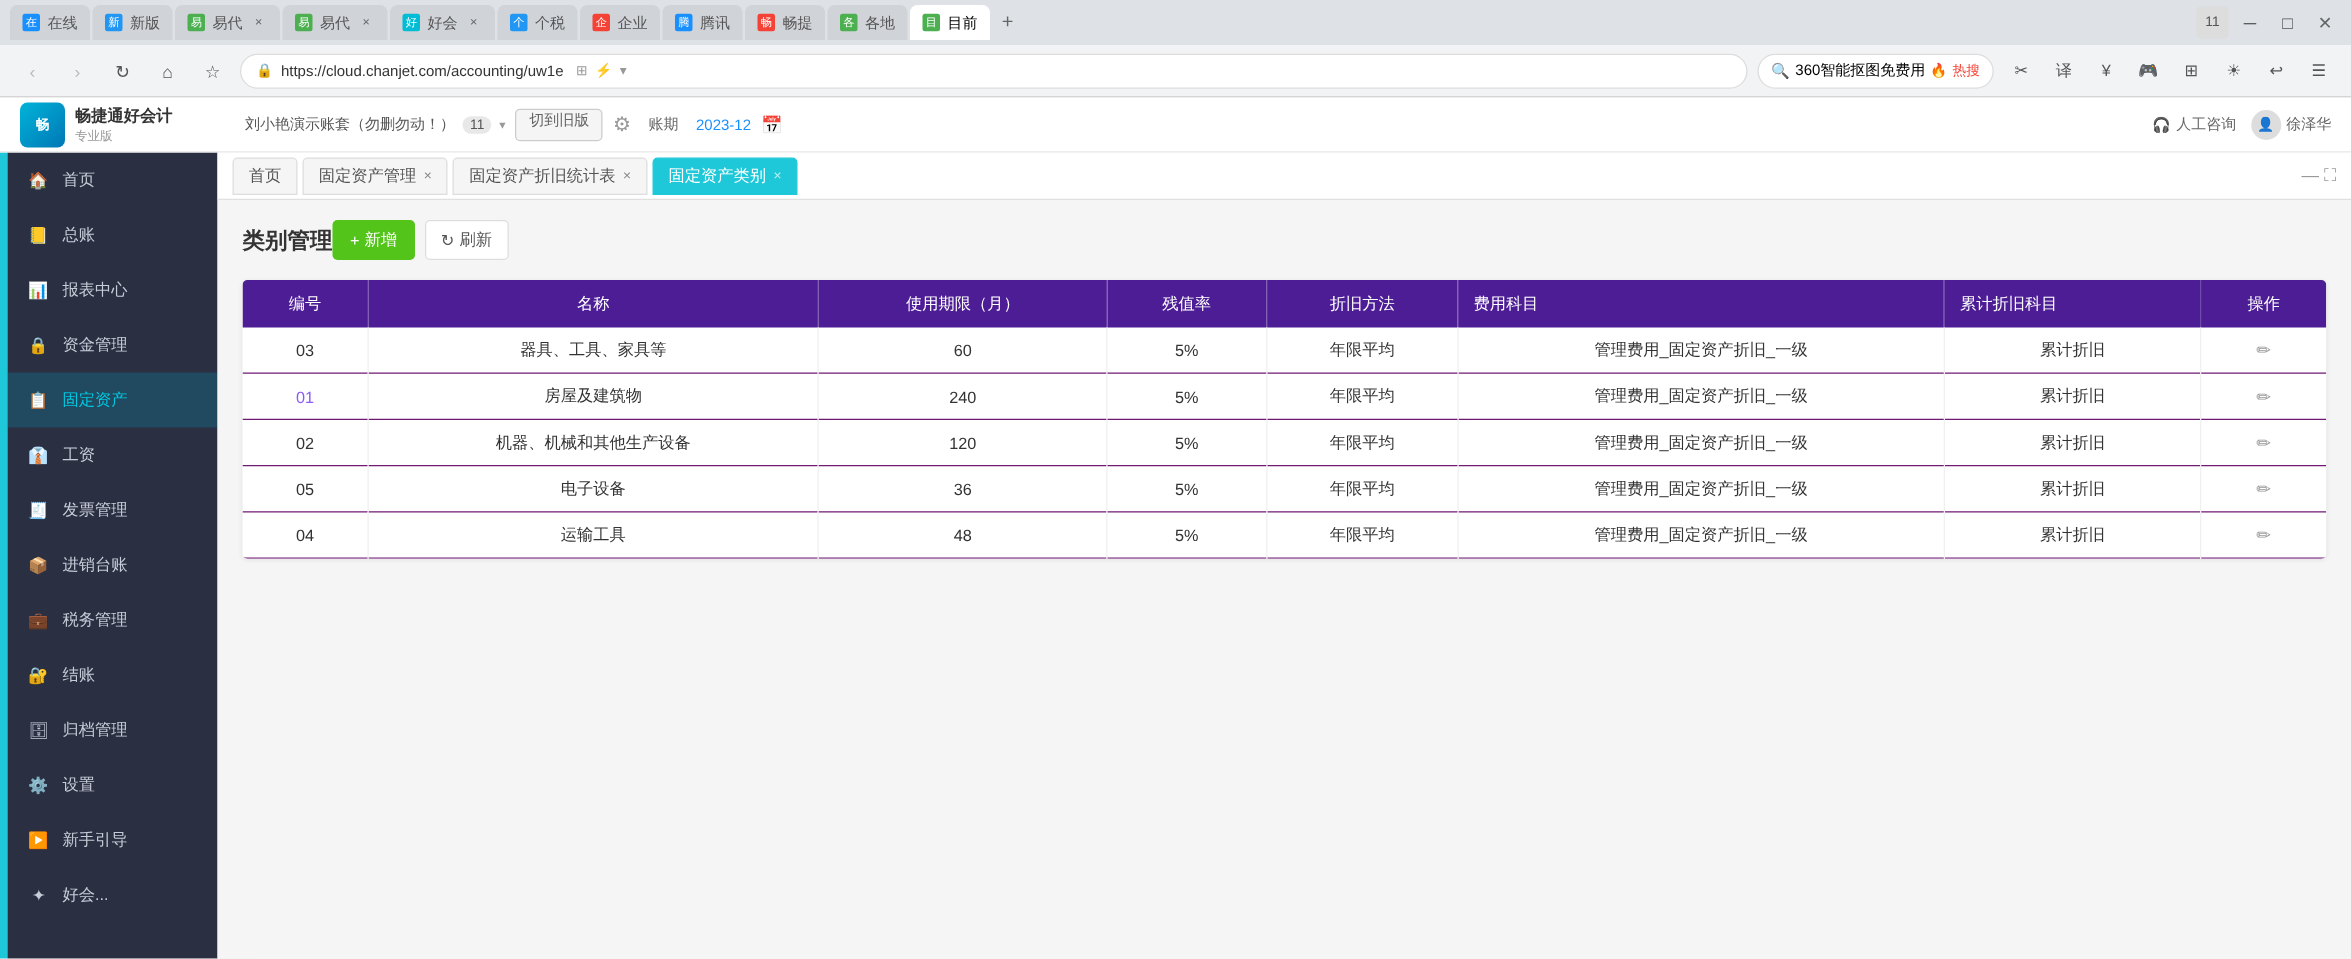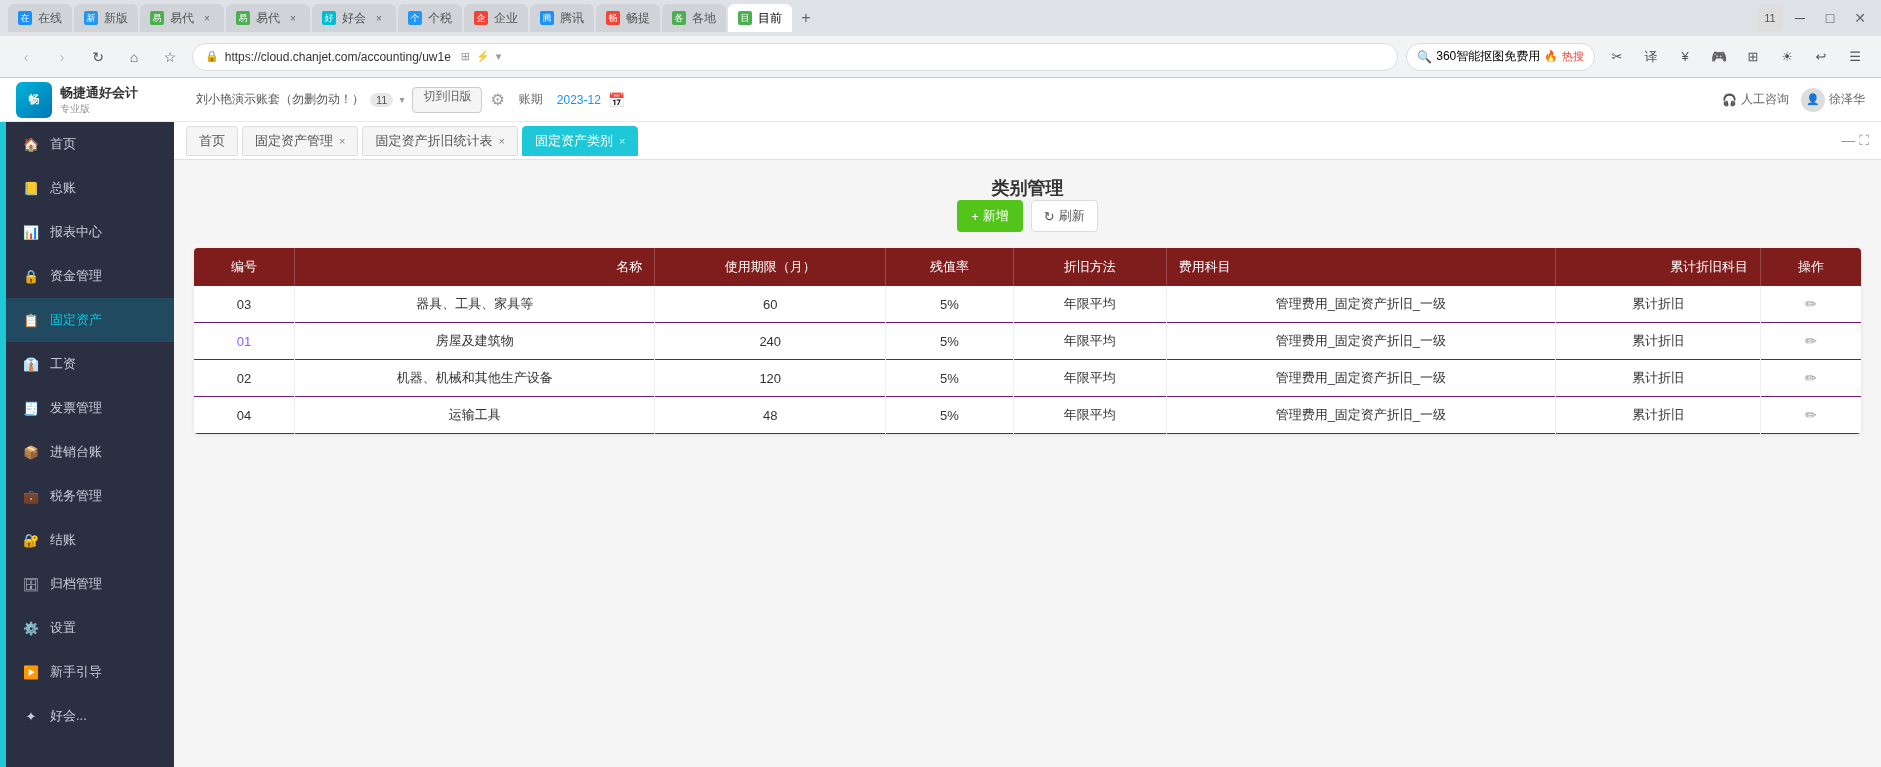--- a/index.html
+++ b/index.html
@@ -56,29 +56,29 @@
 
     
     .content-tabs { display: flex; align-items: center; background: #fff; border-bottom: 1px solid #e0e0e0; padding: 0 12px; height: 38px; gap: 4px; }
     .content-tab { display: flex; align-items: center; height: 30px; padding: 0 12px; border-radius: 4px 4px 0 0; font-size: 13px; cursor: pointer; gap: 6px; border: 1px solid transparent; white-space: nowrap; }
     .content-tab.active { background: #1ec8d8; color: #fff; border-color: #1ec8d8; }
     .content-tab.inactive { color: #555; background: #f5f5f5; border-color: #ddd; }
     .content-tab .tab-x { font-size: 11px; cursor: pointer; opacity: 0.7; }
 
     
     .page-content { flex: 1; overflow: auto; padding: 16px 20px; }
-    .page-header { display: flex; align-items: center; justify-content: space-between; margin-bottom: 16px; flex-direction: column; }
+    .page-header { display: flex; align-items: center; justify-content: flex-start; margin-bottom: 16px; }
     .page-title { font-size: 18px; font-weight: 600; color: #333; }
     .action-group { display: flex; gap: 8px; }
     .btn-add { height: 32px; padding: 0 14px; background: #52c41a; color: #fff; border: none; border-radius: 4px; font-size: 13px; cursor: pointer; display: flex; align-items: center; gap: 4px; }
     .btn-refresh { height: 32px; padding: 0 12px; background: #fff; color: #555; border: 1px solid #ddd; border-radius: 4px; font-size: 13px; cursor: pointer; display: flex; align-items: center; gap: 4px; }
 
     
     .data-table { width: 100%; border-collapse: collapse; background: #fff; border-radius: 4px; overflow: hidden; box-shadow: 0 1px 4px rgba(0,0,0,0.08); }
-    .data-table thead tr { background: #7f1d1d; color: #fff; }
+    .data-table thead tr { background: #4c1d95; color: #fff; }
     .data-table thead th { padding: 10px 12px; text-align: center; font-weight: 500; font-size: 13px; border-right: 1px solid rgba(255,255,255,0.2); }
     .data-table thead th:last-child { border-right: none; text-align: center; }
     .data-table tbody tr { border-bottom: 1px solid #701a75; }
     .data-table tbody td { padding: 9px 12px; text-align: center; font-size: 13px; color: #333; border-right: 1px solid #f0f0f0; }
     .data-table tbody td:last-child { border-right: none; }
     .td-left { text-align: left; }
     .td-num { text-align: center; }
     .edit-icon { color: #999; cursor: pointer; font-size: 14px; }
 
     
@@ -315,26 +315,26 @@
               <span>↻</span>
               <span>刷新</span>
             </button>
           </div>
         </div>
 
         <table class="data-table">
           <thead>
             <tr>
               <th>编号</th>
-              <th style="text-align:right;">名称</th>
+              <th style="text-align:center;">名称</th>
               <th>使用期限（月）</th>
               <th>残值率</th>
               <th>折旧方法</th>
               <th style="text-align:left;">费用科目</th>
-              <th style="text-align:right;margin-top:40px;">累计折旧科目</th>
+              <th style="text-align:left;margin-top:40px;">累计折旧科目</th>
               <th>操作</th>
             </tr>
           </thead>
           <tbody>
 
             <tr>
               <td>03</td>
               <td class="td-left">器具、工具、家具等</td>
               <td class="td-num">60</td>
               <td>5%</td>
@@ -359,20 +359,30 @@
               <td>02</td>
               <td class="td-left">机器、机械和其他生产设备</td>
               <td class="td-num">120</td>
               <td>5%</td>
               <td>年限平均</td>
               <td class="td-left">管理费用_固定资产折旧_一级</td>
               <td class="td-left">累计折旧</td>
               <td><span class="edit-icon">✏</span></td>
             </tr>
 
+            <tr>
+              <td>05</td>
+              <td class="td-left">电子设备</td>
+              <td class="td-num">36</td>
+              <td>5%</td>
+              <td>年限平均</td>
+              <td class="td-left">管理费用_固定资产折旧_一级</td>
+              <td class="td-left">累计折旧</td>
+              <td><span class="edit-icon">✏</span></td>
+            </tr>
 
             <tr>
               <td>04</td>
               <td class="td-left">运输工具</td>
               <td class="td-num">48</td>
               <td>5%</td>
               <td>年限平均</td>
               <td class="td-left">管理费用_固定资产折旧_一级</td>
               <td class="td-left">累计折旧</td>
               <td><span class="edit-icon">✏</span></td>

